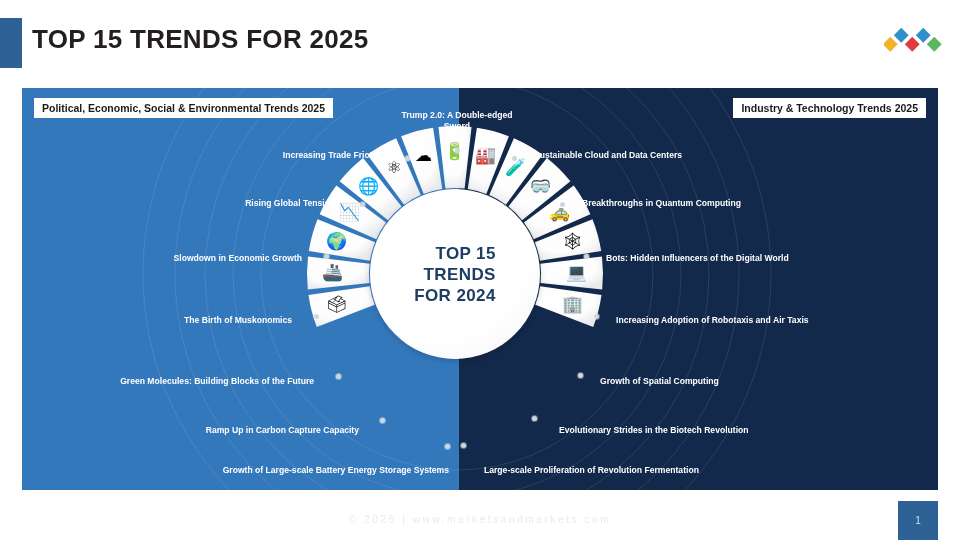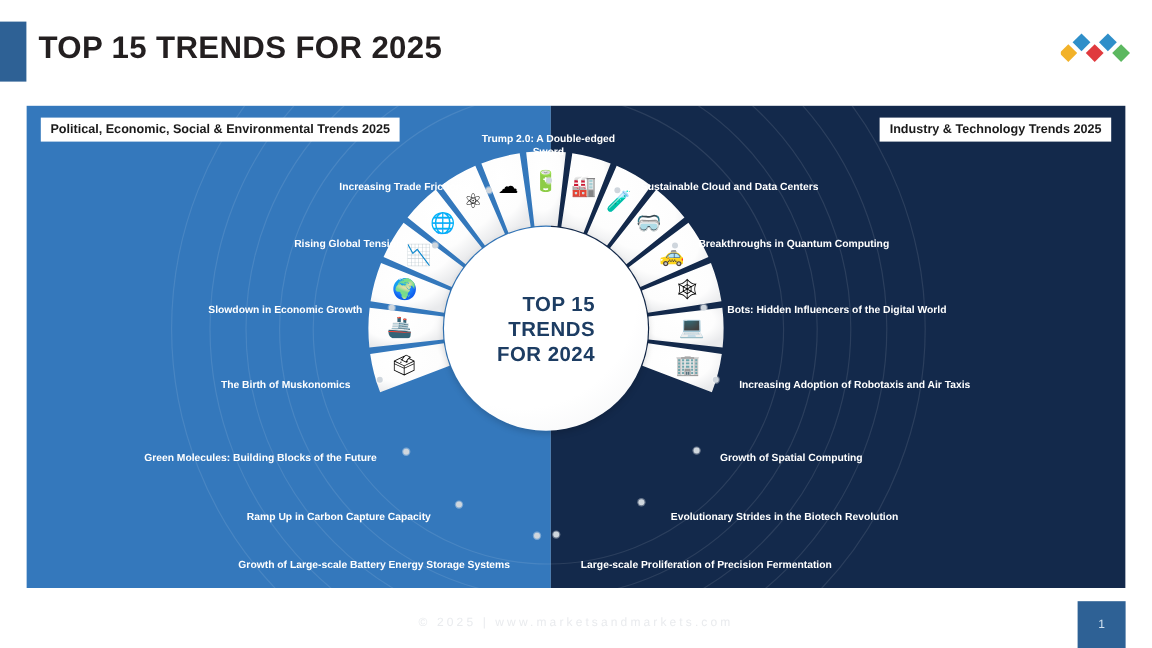--- a/index.html
+++ b/index.html
@@ -168,23 +168,23 @@
         <div class="lbl l" style="right: 598px; top: 110px;">Rising Global Tensions</div>
         <div class="dot" style="left: 337.5px; top: 113.5px;"></div>
         <div class="lbl l" style="right: 636px; top: 165px;">Slowdown in Economic Growth</div>
         <div class="dot" style="left: 301.5px; top: 165.5px;"></div>
         <div class="lbl l" style="right: 646px; top: 227px;">The Birth of Muskonomics</div>
         <div class="dot" style="left: 291.5px; top: 225.5px;"></div>
         <div class="lbl l" style="right: 624px; top: 288px; margin-left: 17px;">Green Molecules: Building Blocks of the Future</div>
         <div class="dot" style="left: 313.5px; top: 285.5px;"></div>
         <div class="lbl l" style="right: 579px; top: 337px;">Ramp Up in Carbon Capture Capacity</div>
         <div class="dot" style="left: 357.5px; top: 329.5px;"></div>
-        <div class="lbl l" style="right: 513px; top: 377px;">Growth of Large-scale Battery Energy Storage Systems</div>
+        <div class="lbl l" style="right: 489px; top: 377px;">Growth of Large-scale Battery Energy Storage Systems</div>
         <div class="dot" style="left: 422.5px; top: 355.5px;"></div>
-        <div class="lbl r" style="left: 462px; top: 377px;">Large-scale Proliferation of Precision Fermentation</div>
+        <div class="lbl r" style="left: 462px; top: 377px;">Large-scale Proliferation of Revolution Fermentation</div>
         <div class="dot" style="left: 438.5px; top: 354.5px;"></div>
         <div class="lbl r" style="left: 509px; top: 337px; margin-left: 28px;">Evolutionary Strides in the Biotech Revolution</div>
         <div class="dot" style="left: 509.5px; top: 327.5px;"></div>
         <div class="lbl r" style="left: 578px; top: 288px;">Growth of Spatial Computing</div>
         <div class="dot" style="left: 555.5px; top: 284.5px;"></div>
         <div class="lbl r" style="left: 594px; top: 227px;">Increasing Adoption of Robotaxis and Air Taxis</div>
         <div class="dot" style="left: 571.5px; top: 225.5px;"></div>
         <div class="lbl r" style="left: 584px; top: 165px;">Bots: Hidden Influencers of the Digital World</div>
         <div class="dot" style="left: 561.5px; top: 165.5px;"></div>
         <div class="lbl r" style="left: 560px; top: 110px;">Breakthroughs in Quantum Computing</div>

